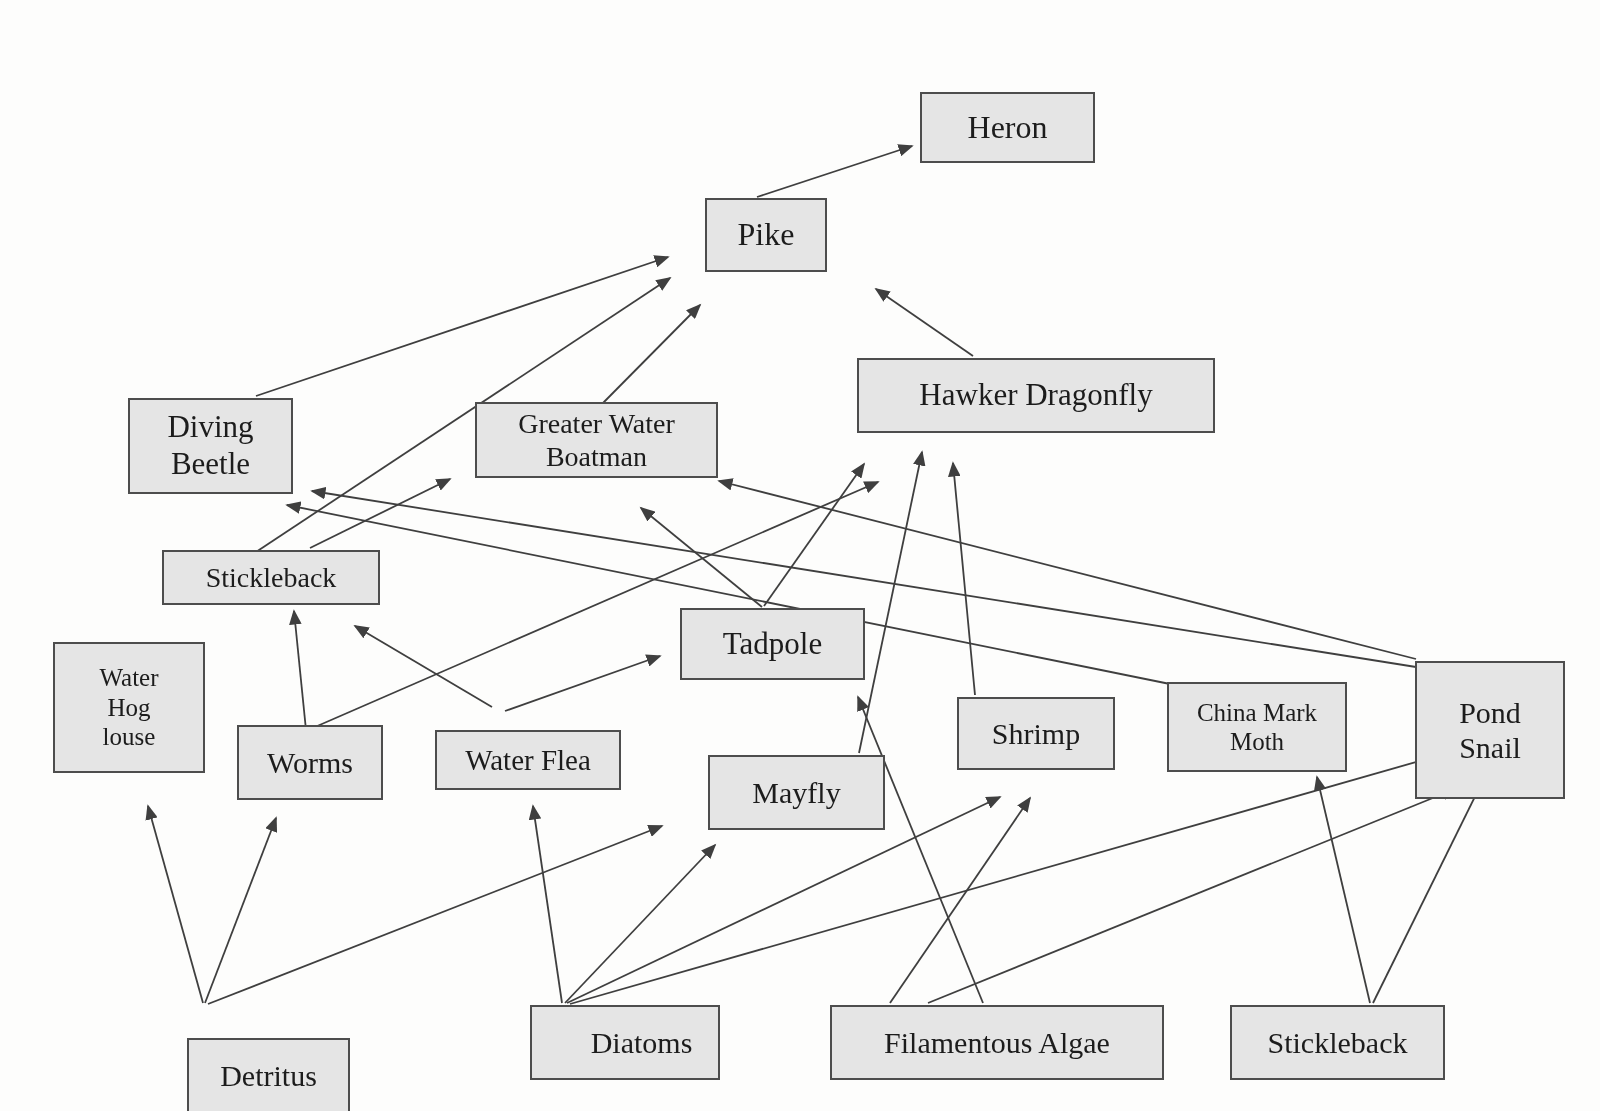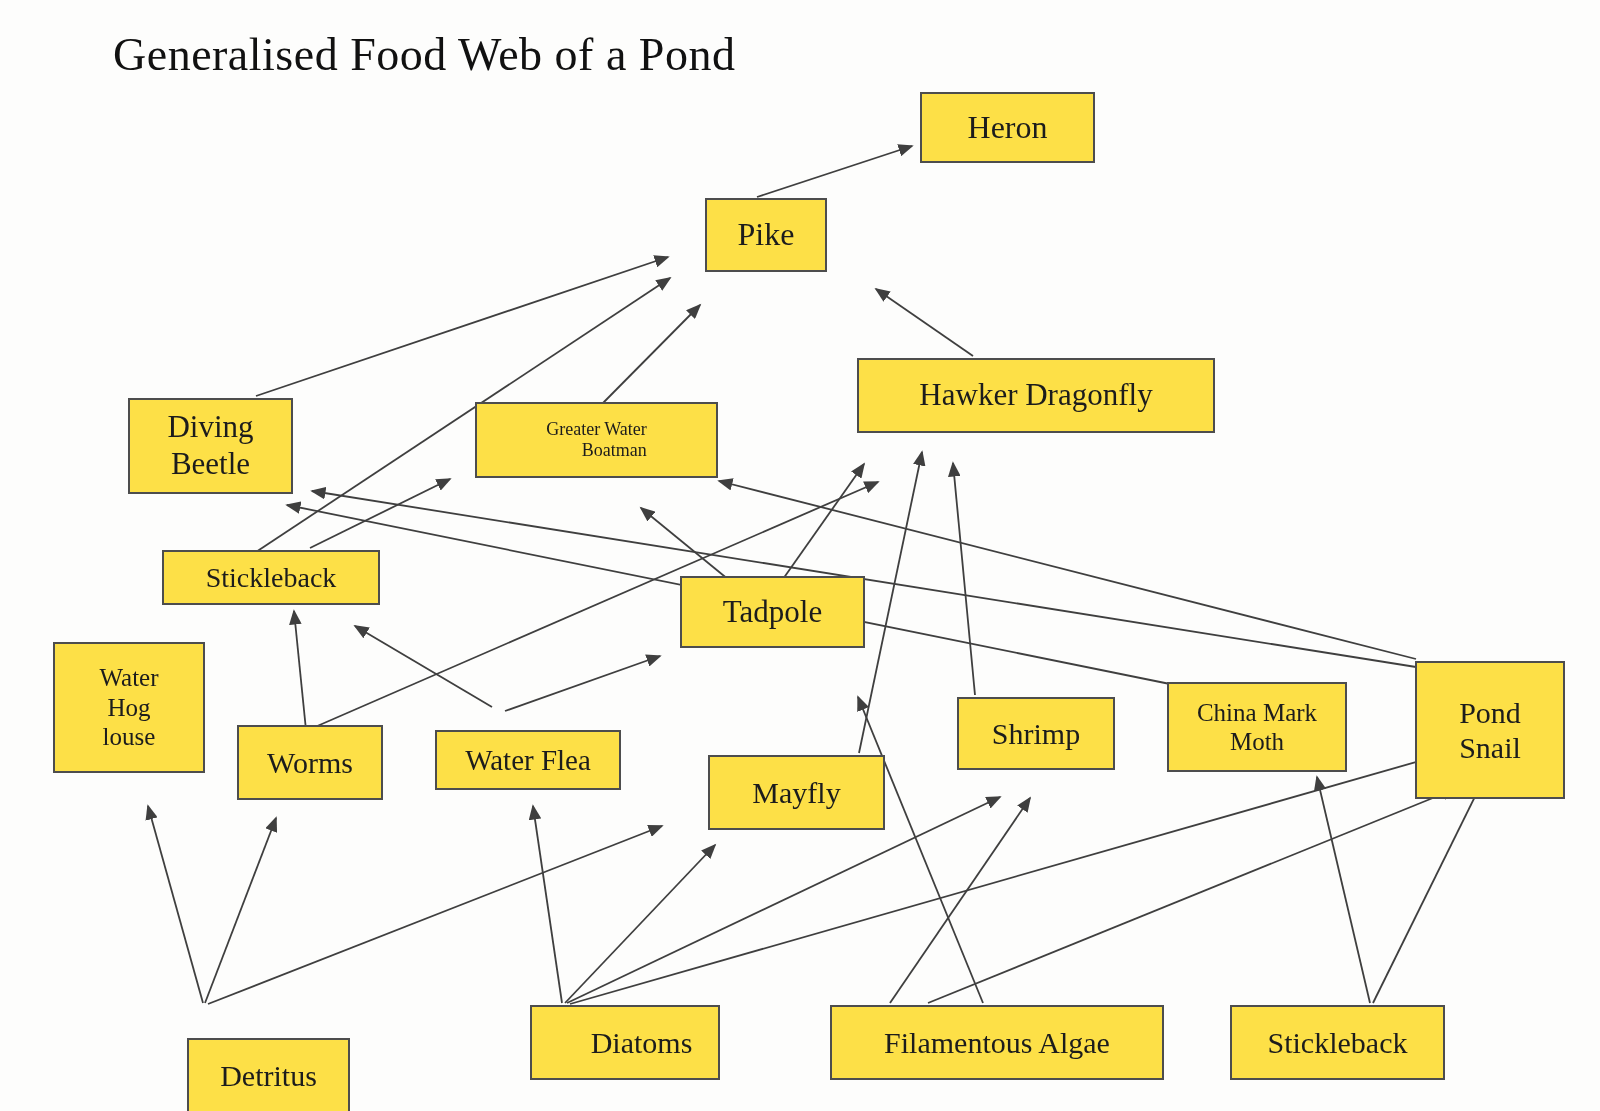--- a/index.html
+++ b/index.html
@@ -8,33 +8,32 @@
     background:#fdfdfc;
     font-family:"Liberation Serif","DejaVu Serif",serif;
   }
   #diagram{position:absolute;left:0;top:0;width:1600px;height:1111px;}
   .title{
     position:absolute;left:113px;top:28px;
     font-size:46px;color:#111;letter-spacing:0.5px;white-space:nowrap;
   }
   .node{
     position:absolute;box-sizing:border-box;
-    border:2px solid #4d4d4d;background:#fde047;
+    border:2px solid #4d4d4d;background:#e5e5e5;
     display:flex;align-items:center;justify-content:center;text-align:center;
     color:#1c1c1c;overflow:hidden;white-space:pre-line;line-height:1.18;
     z-index:2;
   }
   svg.edges{position:absolute;left:0;top:0;z-index:1;}
   svg.edges line{stroke:#3f3f3f;stroke-width:1.8;}
 </style>
 </head>
 <body>
 
 <div id="diagram">
-  <div class="title">Generalised Food Web of a Pond</div>
   <svg class="edges" width="1600" height="1111">
     <defs>
       <marker id="arrowhead" markerWidth="9" markerHeight="7" refX="7.5" refY="3.5" orient="auto">
         <path d="M0,0 L8.5,3.5 L0,7 Z" fill="#3f3f3f"></path>
       </marker>
     </defs>
     <g id="edge-group">
         <line x1="757" y1="197" x2="912" y2="146" marker-end="url(#arrowhead)"></line>
         <line x1="256" y1="396" x2="668" y2="257" marker-end="url(#arrowhead)"></line>
         <line x1="256" y1="552" x2="670" y2="278" marker-end="url(#arrowhead)"></line>
@@ -65,24 +64,24 @@
         <line x1="1370" y1="1003" x2="1317" y2="777" marker-end="url(#arrowhead)"></line>
         <line x1="1373" y1="1003" x2="1499" y2="748" marker-end="url(#arrowhead)"></line>
       </g>
   </svg>
   <div id="node-layer">
       <div class="node" style="left: 920px; top: 92px; width: 175px; height: 71px; font-size: 32px;">Heron</div>
       <div class="node" style="left: 705px; top: 198px; width: 122px; height: 74px; font-size: 32px;">Pike</div>
       <div class="node" style="left: 857px; top: 358px; width: 358px; height: 75px; font-size: 31px;">Hawker Dragonfly</div>
       <div class="node" style="left: 128px; top: 398px; width: 165px; height: 96px; font-size: 31px;">Diving
 Beetle</div>
-      <div class="node" style="left: 475px; top: 402px; width: 243px; height: 76px; font-size: 18px; text-align: right;">Greater Water
+      <div class="node" style="left: 475px; top: 402px; width: 243px; height: 76px; font-size: 28px;">Greater Water
 Boatman</div>
       <div class="node" style="left: 162px; top: 550px; width: 218px; height: 55px; font-size: 28px;">Stickleback</div>
-      <div class="node" style="left: 680px; top: 576px; width: 185px; height: 72px; font-size: 31px;">Tadpole</div>
+      <div class="node" style="left: 680px; top: 608px; width: 185px; height: 72px; font-size: 31px;">Tadpole</div>
       <div class="node" style="left: 53px; top: 642px; width: 152px; height: 131px; font-size: 25px;">Water
 Hog
 louse</div>
       <div class="node" style="left: 237px; top: 725px; width: 146px; height: 75px; font-size: 30px;">Worms</div>
       <div class="node" style="left: 435px; top: 730px; width: 186px; height: 60px; font-size: 29px;">Water Flea</div>
       <div class="node" style="left: 708px; top: 755px; width: 177px; height: 75px; font-size: 30px;">Mayfly</div>
       <div class="node" style="left: 957px; top: 697px; width: 158px; height: 73px; font-size: 30px; text-align: center;">Shrimp</div>
       <div class="node" style="left: 1167px; top: 682px; width: 180px; height: 90px; font-size: 25px;">China Mark
 Moth</div>
       <div class="node" style="left: 1415px; top: 642px; width: 150px; height: 138px; font-size: 30px; margin-top: 19px;">Pond

